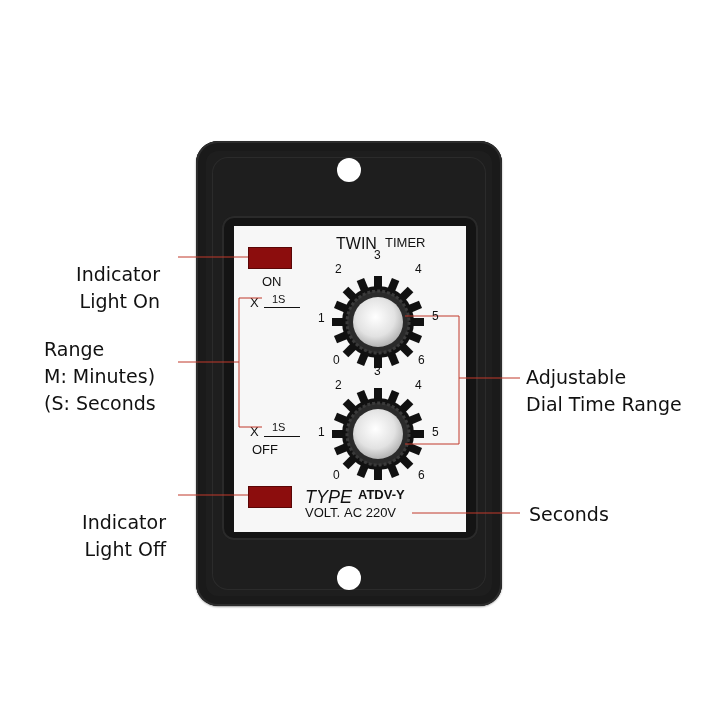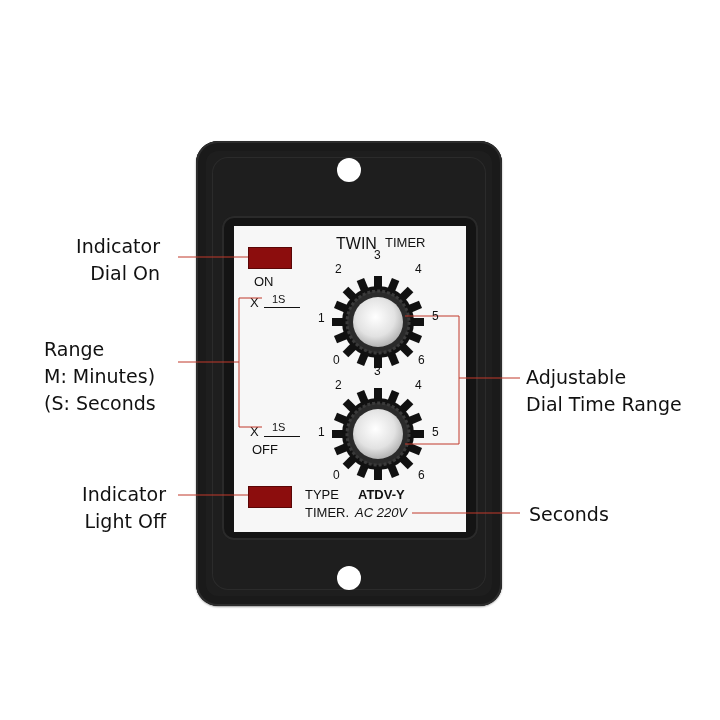--- a/index.html
+++ b/index.html
@@ -1,33 +1,33 @@
 <!DOCTYPE html>
 <html><head>
 <meta charset="utf-8">
 <style>
   html, body { margin:0; padding:0; background:#ffffff; }
   body { width:720px; height:720px; position:relative; overflow:hidden; font-family:"DejaVu Sans", sans-serif; }
   .callout { position:absolute; font-family:"DejaVu Sans", sans-serif; font-size:19px; color:#111; line-height:27px; white-space:nowrap; }
-  .callout.right-align { text-align:right; }
+  .callout.right-align { text-align:right;margin-top:28px; }
   .device { position:absolute; left:196px; top:141px; width:306px; height:465px; background:#1e1e1e; border-radius:22px; box-shadow: inset 0 0 0 2px #2c2c2c, inset 0 0 0 10px #1a1a1a, 0 1px 2px rgba(0,0,0,0.4); }
   .device-inner-rim { position:absolute; left:16px; top:16px; right:16px; bottom:16px; border-radius:16px; box-shadow: inset 0 0 0 1px #2b2b2b; }
   .bezel { position:absolute; left:222px; top:216px; width:256px; height:324px; background:#141414; border-radius:12px; box-shadow: inset 0 0 0 2px #2a2a2a; }
   .hole { position:absolute; width:24px; height:24px; border-radius:50%; background:#fff; }
   .panel { position:absolute; left:234px; top:226px; width:232px; height:306px; background:#f7f7f7; }
   .ptext { position:absolute; font-family:"Liberation Sans", sans-serif; color:#111; white-space:nowrap; }
   .ind { position:absolute; width:42px; height:20px; background:#8c0d0d; border:1px solid #5a0606; }
   svg { position:absolute; left:0; top:0; }
 </style>
 </head>
 <body>
 
 <div class="callout right-align" style="left:60px; top:233px; width:100px;">
   <div>Indicator</div>
-  <div>Dial On</div>
+  <div>Light On</div>
 </div>
 
 <div class="callout" style="left:44px; top:336px;">
   <div>Range</div>
   <div>M: Minutes)</div>
   <div>(S: Seconds</div>
 </div>
 
 <div class="callout right-align" style="left:60px; top:481px; width:106px;">
   <div>Indicator</div>
@@ -49,37 +49,37 @@
 <div class="hole" style="left:337px; top:158px;"></div>
 <div class="hole" style="left:337px; top:566px;"></div>
 <div class="bezel"></div>
 
 <div class="panel"></div>
 
 <span class="ptext" style="left:336px; top:235px; font-size:16px;">TWIN</span>
 <span class="ptext" style="left:385px; top:235px; font-size:13px;">TIMER</span>
 
 <div class="ind" style="left:248px; top:247px;"></div>
-<span class="ptext" style="left:254px; top:274px; font-size:13px;">ON</span>
+<span class="ptext" style="left:262px; top:274px; font-size:13px;">ON</span>
 
 <span class="ptext" style="left:250px; top:295px; font-size:13px;">X</span>
 <span class="ptext" style="left:272px; top:293px; font-size:11px;">1S</span>
 <div style="position:absolute; left:264px; top:307px; width:36px; height:1px; background:#111;"></div>
 
 <span class="ptext" style="left:250px; top:424px; font-size:13px;">X</span>
 <span class="ptext" style="left:272px; top:421px; font-size:11px;">1S</span>
 <div style="position:absolute; left:264px; top:436px; width:36px; height:1px; background:#111;"></div>
 <span class="ptext" style="left:252px; top:442px; font-size:13px;">OFF</span>
 
 <div class="ind" style="left:248px; top:486px;"></div>
 
-<span class="ptext" style="left:305px; top:487px; font-size:13px;">TYPE</span>
+<span class="ptext" style="left:305px; top:487px; font-size:18px;font-style:italic;">TYPE</span>
 <span class="ptext" style="left:358px; top:487px; font-size:13px; font-weight:bold;text-align:center;">ATDV-Y</span>
-<span class="ptext" style="left:305px; top:505px; font-size:13px;">TIMER.</span>
-<span class="ptext" style="left:355px; top:505px; font-size:13px;font-style:italic;">AC 220V</span>
+<span class="ptext" style="left:305px; top:505px; font-size:13px;">VOLT.</span>
+<span class="ptext" style="left:344px; top:505px; font-size:13px;">AC 220V</span>
 
 <svg width="720" height="720" viewBox="0 0 720 720">
   <defs>
     <radialGradient id="knobFace" cx="45%" cy="40%" r="65%">
       <stop offset="0%" stop-color="#ffffff"></stop>
       <stop offset="60%" stop-color="#e2e2e2"></stop>
       <stop offset="100%" stop-color="#a9a9a9"></stop>
     </radialGradient>
     <g id="dialBody">
 

